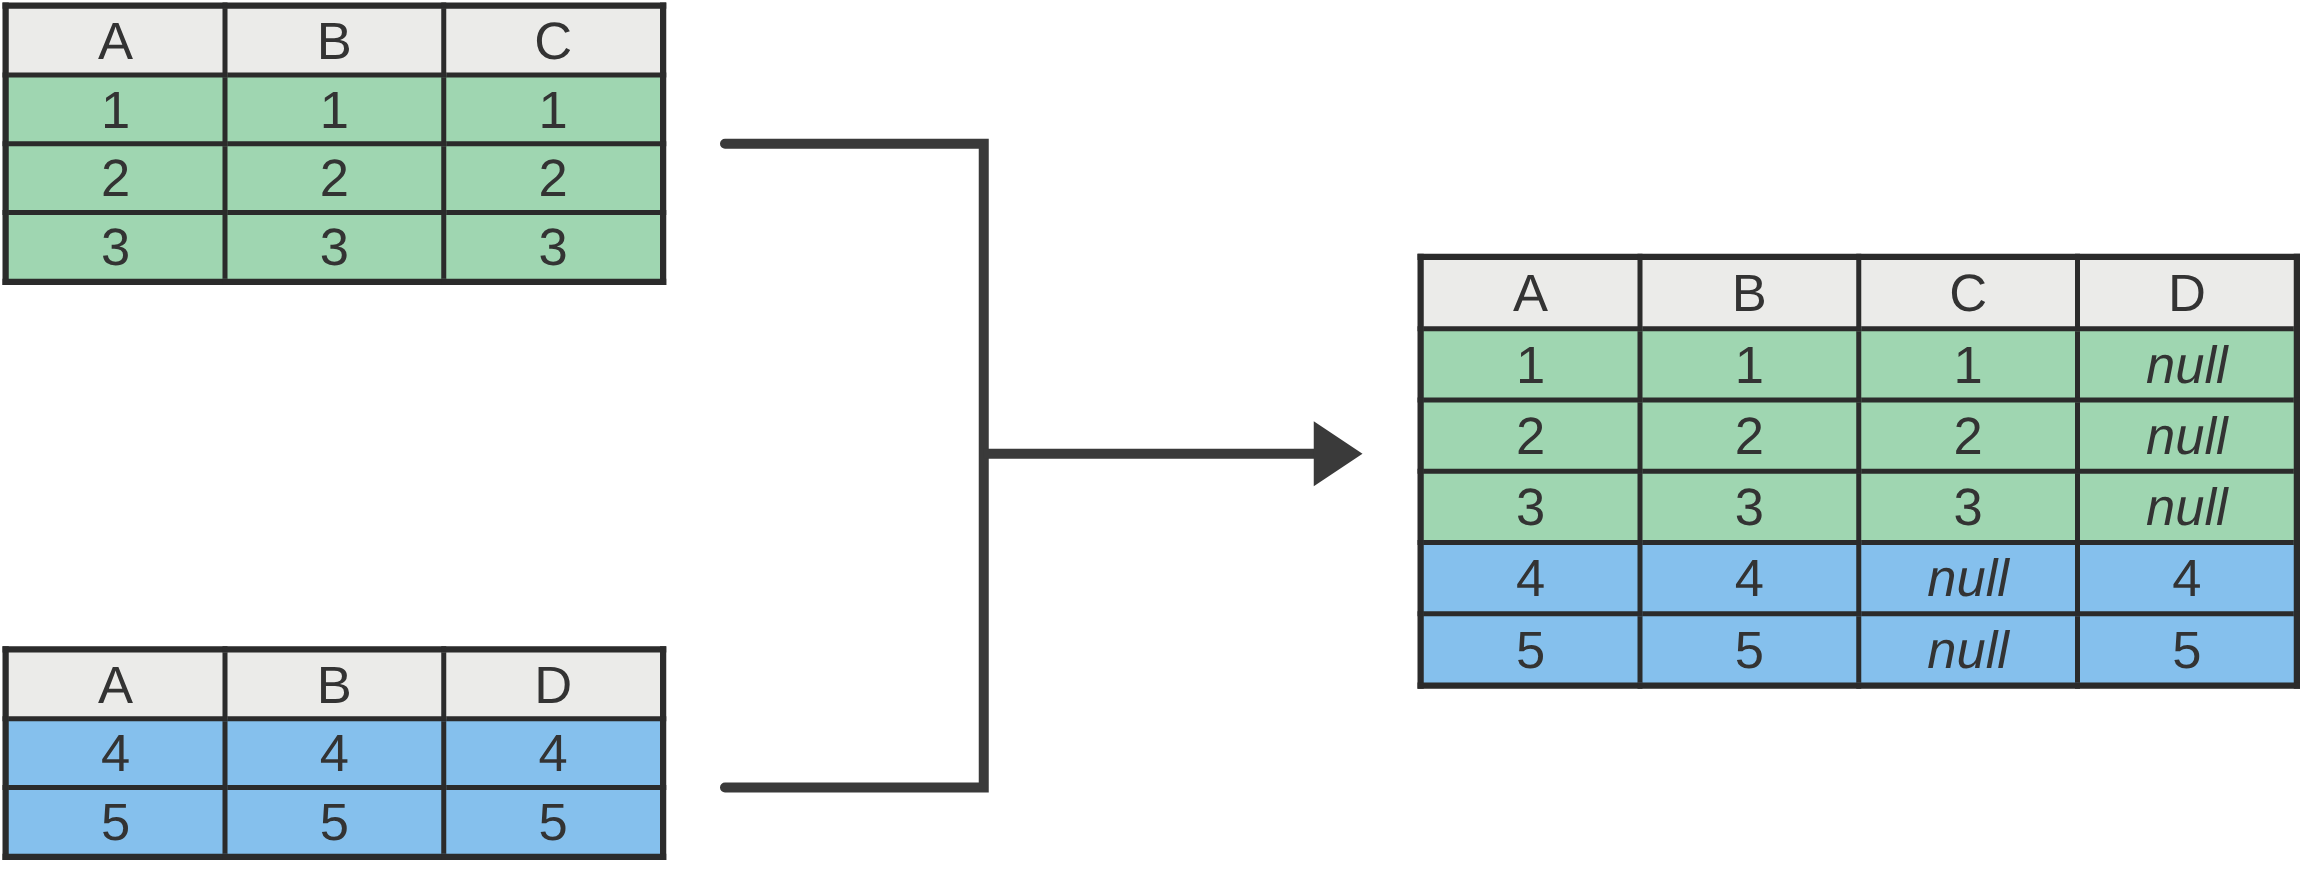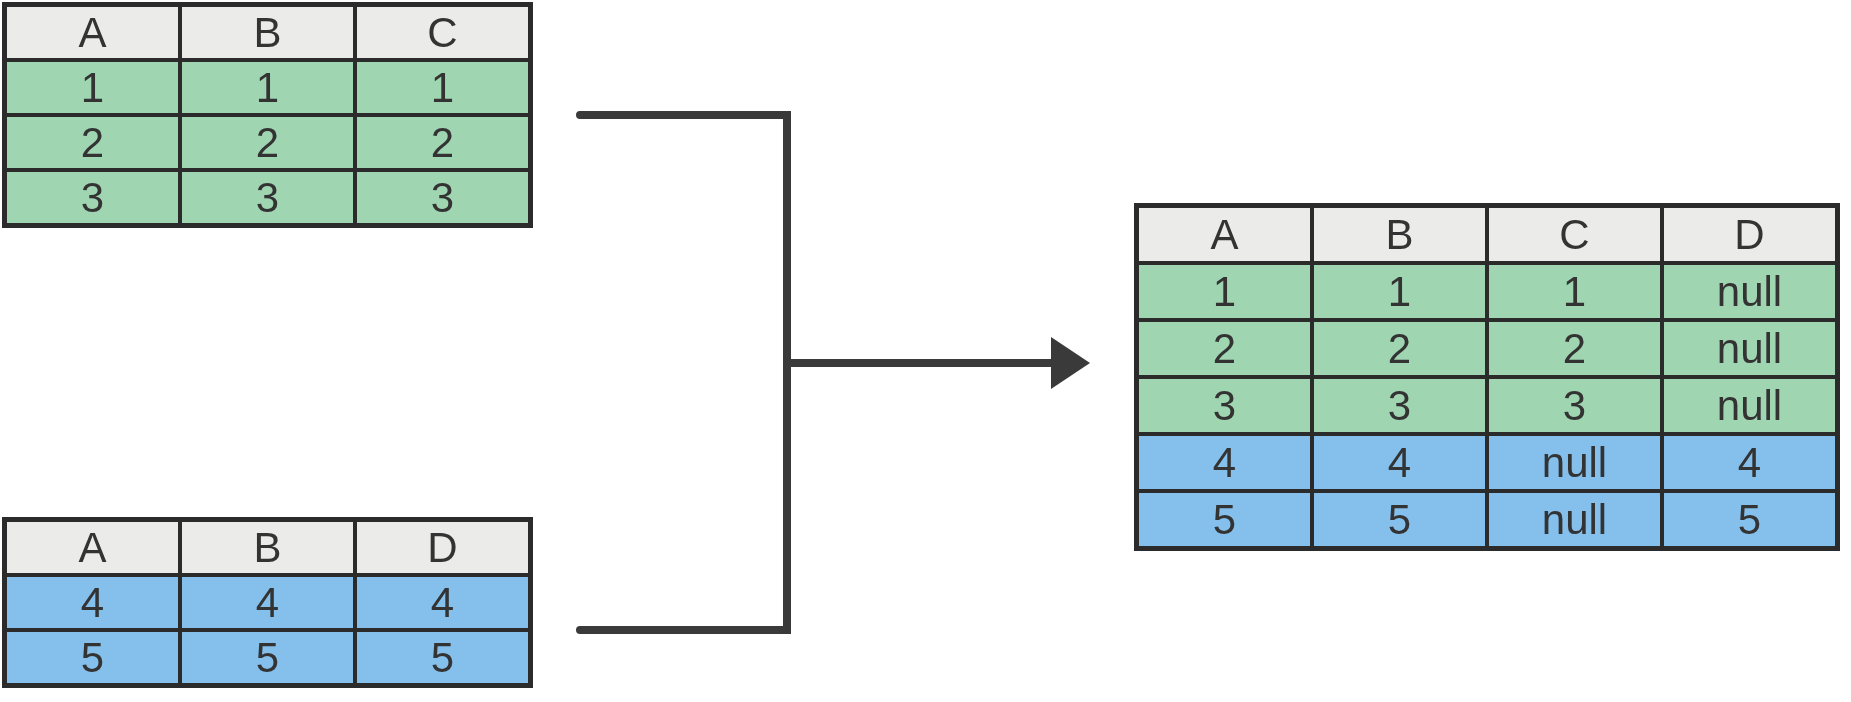--- a/index.html
+++ b/index.html
@@ -37,21 +37,21 @@
     line-height:1;
     color:var(--text);
   }
   table.tbl th{background:var(--header);}
   tr.row-green td{background:var(--green);}
   tr.row-blue td{background:var(--blue);}
   #table-top{left:2px;top:2px;}
   #table-bottom{left:2px;top:517px;}
   #table-result{left:1134px;top:203px;}
   #table-result th, #table-result td{height:53px;}
-  td.null-val{}
+  td.null-val{font-style:italic;}
   svg.connector{position:absolute;left:0;top:0;pointer-events:none;}
 </style>
 </head>
 <body>
 
 <div class="canvas">
 
   <table class="tbl" id="table-top">
     <thead>
       <tr>

